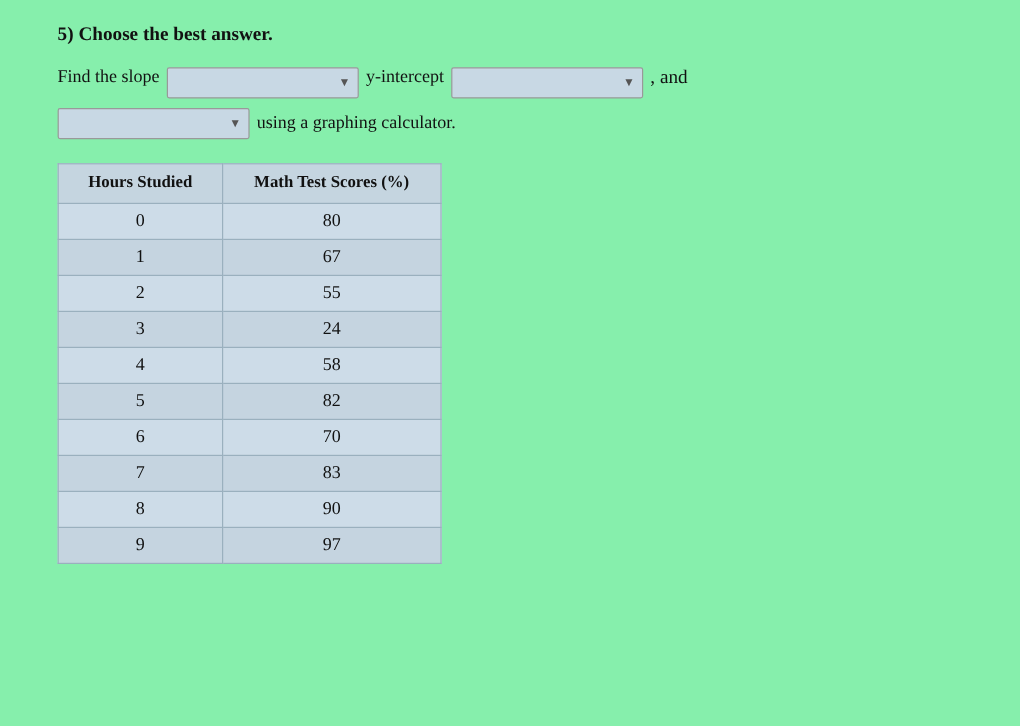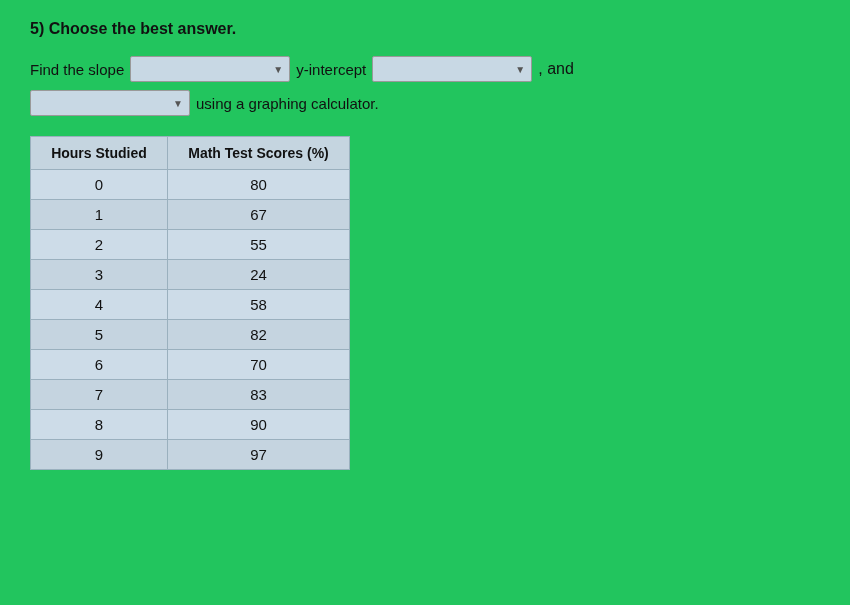--- a/index.html
+++ b/index.html
@@ -9,36 +9,37 @@
       height: 605px;
       background-color: #b0cfe0;
       font-family: Arial, sans-serif;
       font-size: 15px;
       color: #222;
       overflow: hidden;
       position: relative;
     }
 
     .page {
-      background-color: #22c55e;
+      background-color: #86efac;
       width: 100%;
       height: 100%;
-      padding: 20px 30px;
+      padding: 20px 48px;
+      font-family: Liberation Serif, serif;
     }
 
     .question-title {
       font-weight: bold;
       font-size: 16px;
       margin-bottom: 18px;
       color: #111;
     }
 
     .find-row {
       display: flex;
-      align-items: center;
+      align-items: flex-start;
       gap: 6px;
       margin-bottom: 8px;
       flex-wrap: wrap;
     }
 
     .find-label {
       font-size: 15px;
       color: #111;
     }
 

